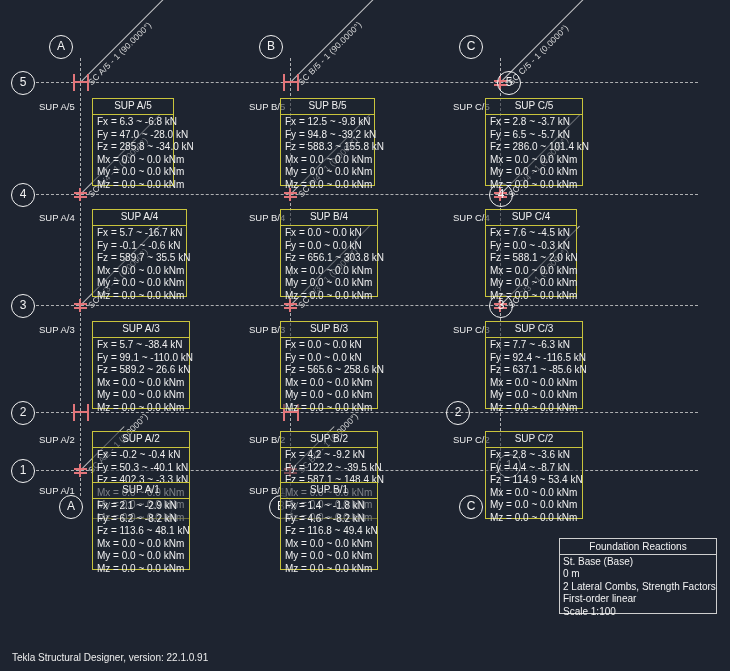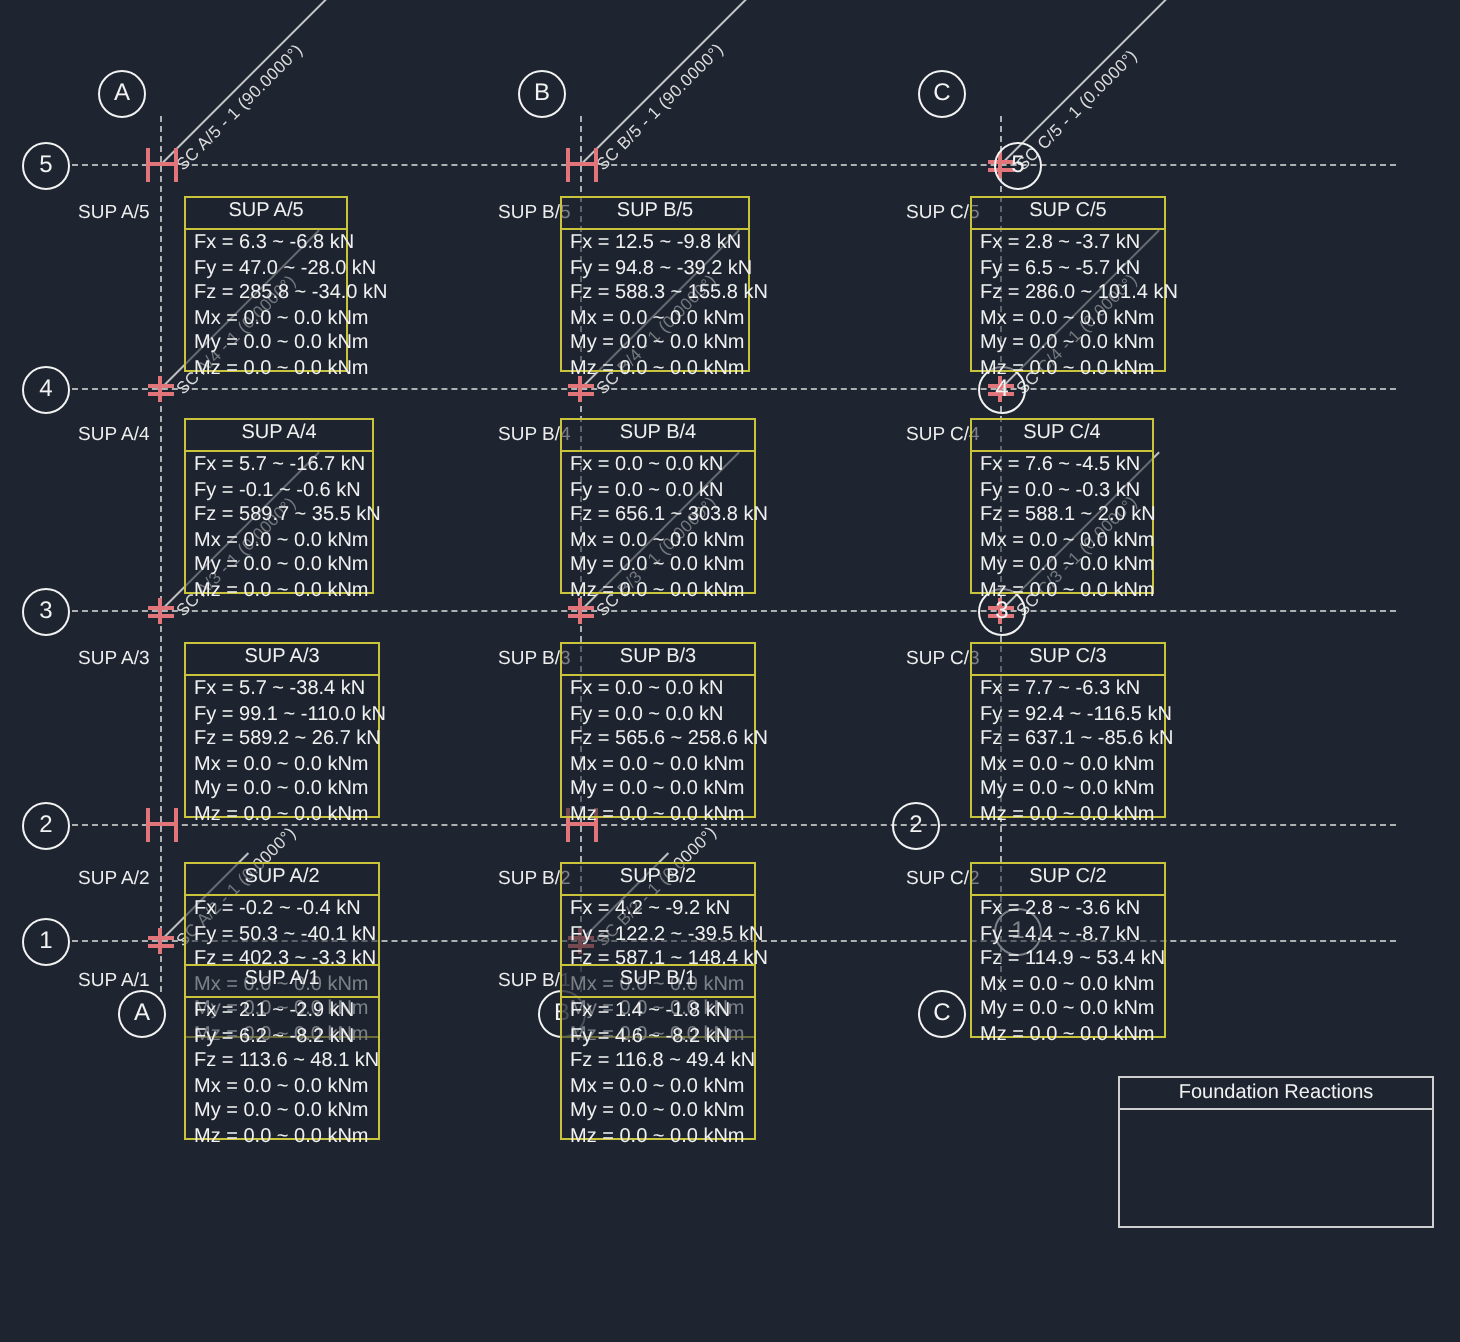--- a/index.html
+++ b/index.html
@@ -332,21 +332,21 @@
         <div class="rrow">My = 0.0 ~ 0.0 kNm</div>
         <div class="rrow">Mz = 0.0 ~ 0.0 kNm</div>
       </div>
     </div>
 
     <div class="rtable" style="left:92px;top:321px;width:98px;height:88px;">
       <div class="rhead">SUP A/3</div>
       <div class="rbody">
         <div class="rrow">Fx = 5.7 ~ -38.4 kN</div>
         <div class="rrow">Fy = 99.1 ~ -110.0 kN</div>
-        <div class="rrow">Fz = 589.2 ~ 26.7 kN</div>
+        <div class="rrow">Fz = 589.2 ~ 26.6 kN</div>
         <div class="rrow">Mx = 0.0 ~ 0.0 kNm</div>
         <div class="rrow">My = 0.0 ~ 0.0 kNm</div>
         <div class="rrow">Mz = 0.0 ~ 0.0 kNm</div>
       </div>
     </div>
 
     <div class="rtable" style="left:280px;top:321px;width:98px;height:88px;">
       <div class="rhead">SUP B/3</div>
       <div class="rbody">
         <div class="rrow">Fx = 0.0 ~ 0.0 kN</div>
@@ -427,16 +427,24 @@
         <div class="rrow">Mx = 0.0 ~ 0.0 kNm</div>
         <div class="rrow">My = 0.0 ~ 0.0 kNm</div>
         <div class="rrow">Mz = 0.0 ~ 0.0 kNm</div>
       </div>
     </div>
 
   </div>
 
   <div class="legend" style="left:559px;top:538px;width:158px;height:76px;">
     <div class="lhead">Foundation Reactions</div>
-  </div>
-
+    <div class="lbody">
+      <div class="lrow">St. Base (Base)</div>
+      <div class="lrow">0 m</div>
+      <div class="lrow">2 Lateral Combs, Strength Factors</div>
+      <div class="lrow">First-order linear</div>
+      <div class="lrow">Scale 1:100</div>
+    </div>
+  </div>
+
+  <div class="footer">Tekla Structural Designer, version: 22.1.0.91</div>
 
 </div>
 
 </body></html>

